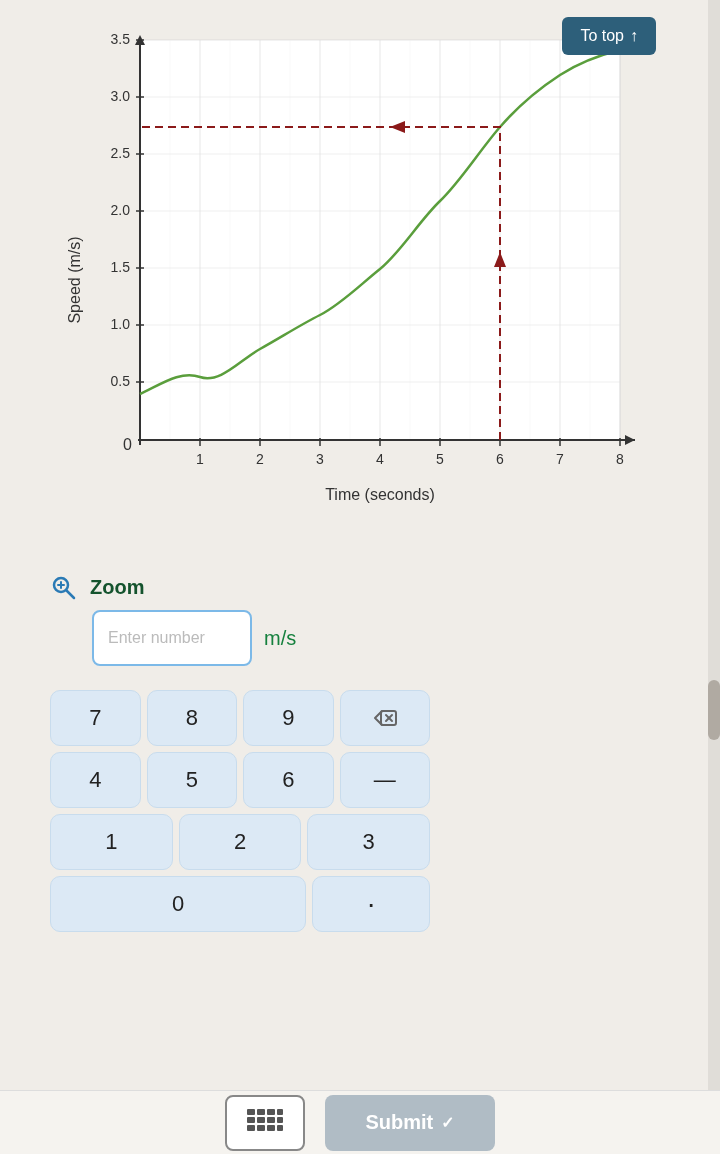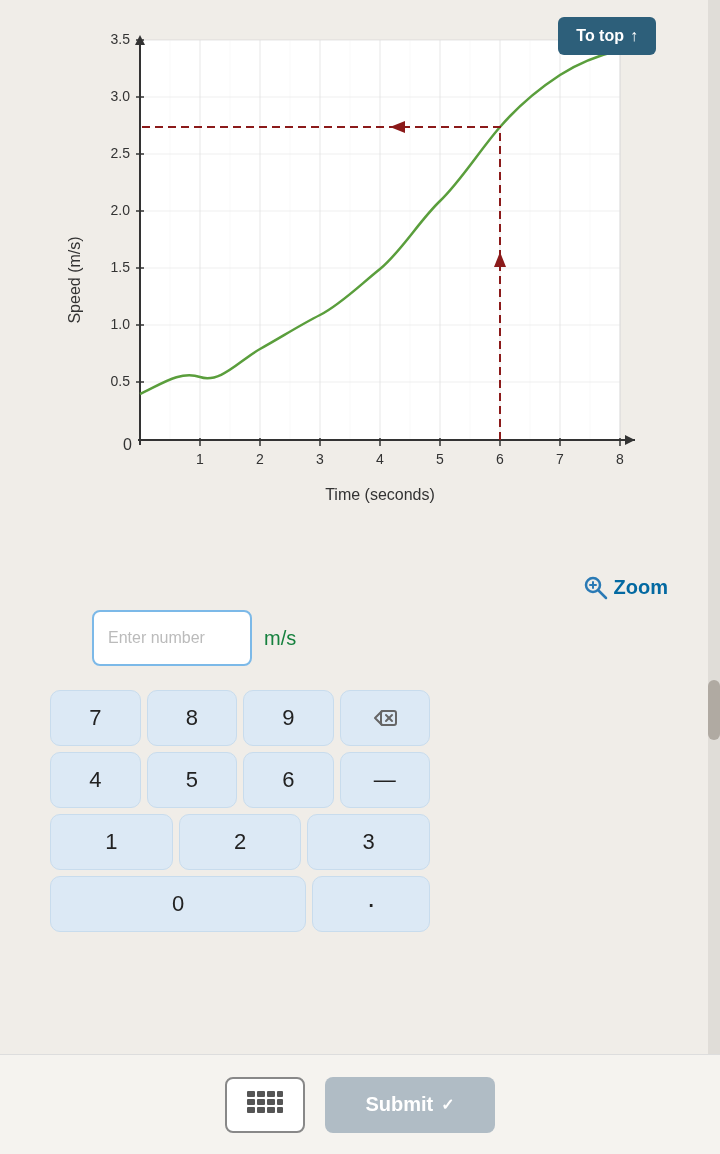--- a/index.html
+++ b/index.html
@@ -48,47 +48,46 @@
     .to-top-btn {
       position: absolute;
       top: 17px;
       right: 12px;
       background: #2d5f7a;
       color: white;
       border: none;
       border-radius: 6px;
       padding: 10px 18px;
       font-size: 16px;
-      font-weight: 700;
+      font-weight: 400;
       cursor: pointer;
       display: flex;
       align-items: center;
       gap: 6px;
       z-index: 10;
     }
 
     
     .chart-svg-wrapper {
       margin-top: 10px;
     }
 
     
     .zoom-section {
       padding: 20px 0 10px 0;
     }
     .zoom-link {
       display: flex;
       align-items: center;
-      gap: 6px;
-      color: #0369a1;
+      gap: 14px;
+      color: #14532d;
       font-size: 20px;
       font-weight: 700;
       cursor: pointer;
       text-decoration: none;
-      justify-content: flex-end;
     }
     .zoom-icon {
       width: 26px;
       height: 26px;
       display: flex;
       align-items: center;
       justify-content: center;
     }
 
     
@@ -157,21 +156,21 @@
     .key-btn.backspace {
       background: #dce9f5;
     }
 
     
     .bottom-bar {
       position: fixed;
       bottom: 0;
       left: 0;
       width: 720px;
-      height: 100px;
+      height: 64px;
       background: #f5f3ef;
       border-top: 1px solid #ddd;
       display: flex;
       align-items: center;
       justify-content: center;
       gap: 20px;
       padding: 0 30px;
     }
     .grid-btn {
       width: 80px;

